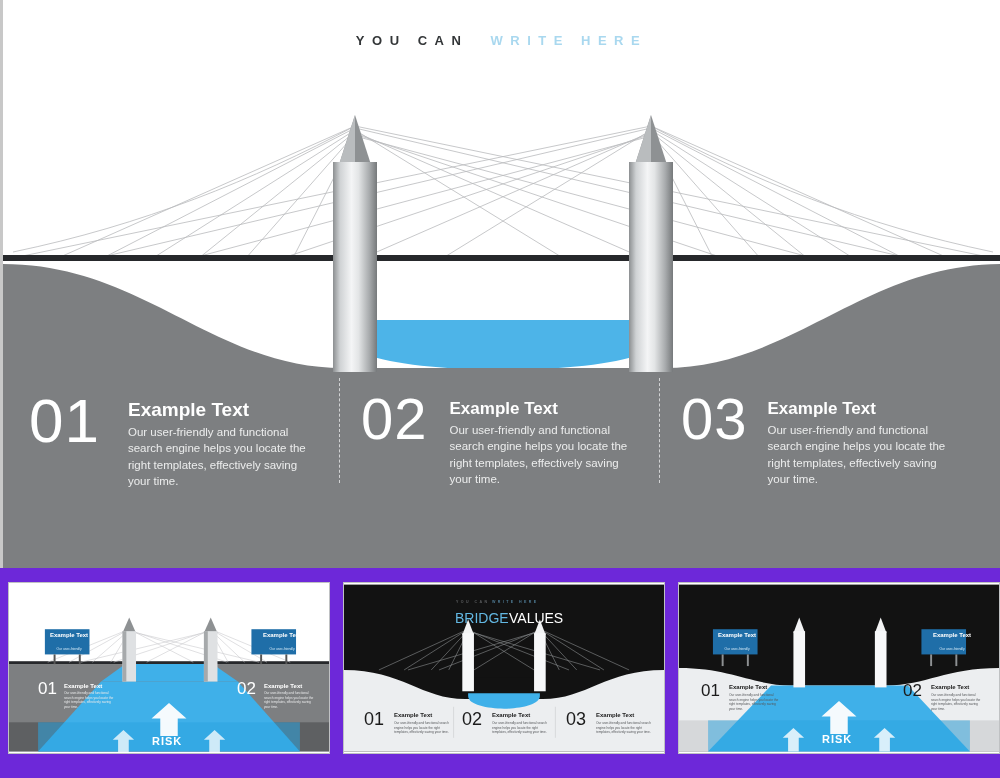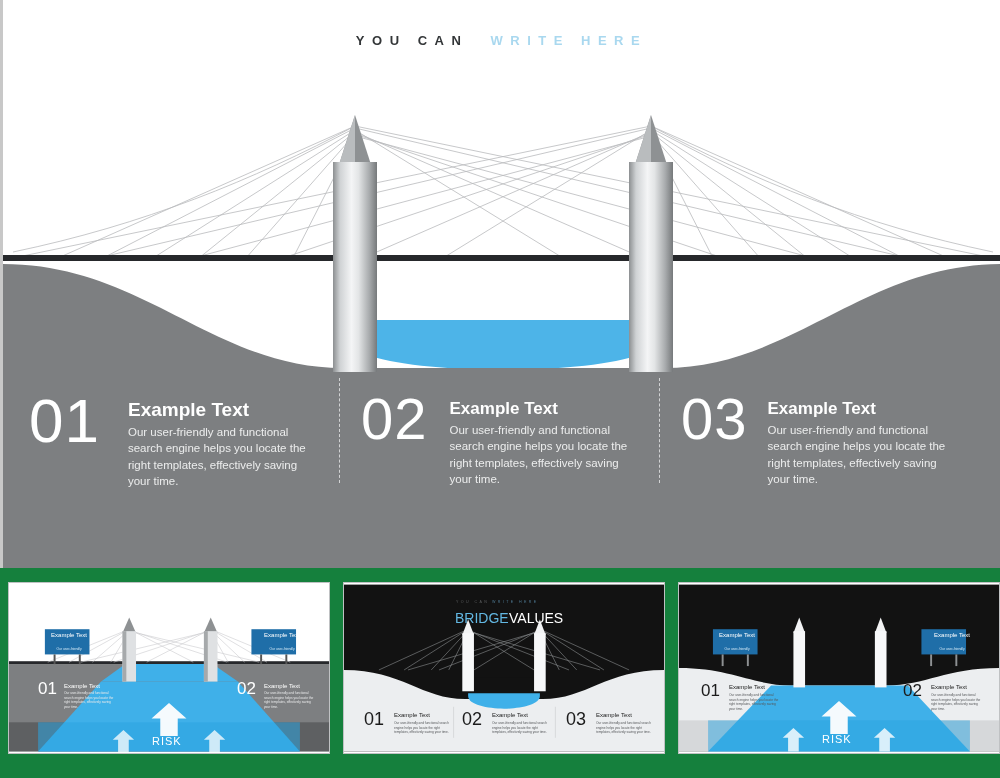--- a/index.html
+++ b/index.html
@@ -2,21 +2,21 @@
 <html><head>
 <meta charset="utf-8">
 <title>Bridge Values Presentation Template</title>
 <style>
   * { margin:0; padding:0; box-sizing:border-box; }
   html,body{
     width:1000px; height:778px; overflow:hidden;
     background:#ffffff;
     font-family:"Liberation Sans","DejaVu Sans",sans-serif;
   }
-  #root{ position:relative; width:1000px; height:778px; background:#15803d; }
+  #root{ position:relative; width:1000px; height:778px; background:#6d28d9; }
 
   
   .main-slide{
     position:absolute; left:0; top:0; width:1000px; height:568px;
     background:#ffffff; overflow:hidden;
     border-left:3px solid #c8c8c8;
   }
   .slide-sky{ position:absolute; left:0; top:0; width:100%; height:258px; background:#fff; }
 
   
@@ -102,21 +102,21 @@
     position:absolute; left:0; top:578px; width:1000px; height:200px;
     display:flex; gap:5px;
   }
   .thumb{
     position:relative; width:330px; height:172px; overflow:hidden;
     border:1px solid #bfc1c3; background:#fff;
     margin-left:8px; margin-top:4px;
   }
   .t-bridge{ position:absolute; left:0; top:0; width:100%; height:100%; }
 
-  .tk{ position:absolute; font-weight:normal; white-space:nowrap; }
+  .tk{ position:absolute; font-weight:bold; white-space:nowrap; }
 </style>
 </head>
 <body>
 <div id="root">
 
   <div class="main-slide">
 
     <div class="slide-sky"></div>
 
     <div class="kicker">

